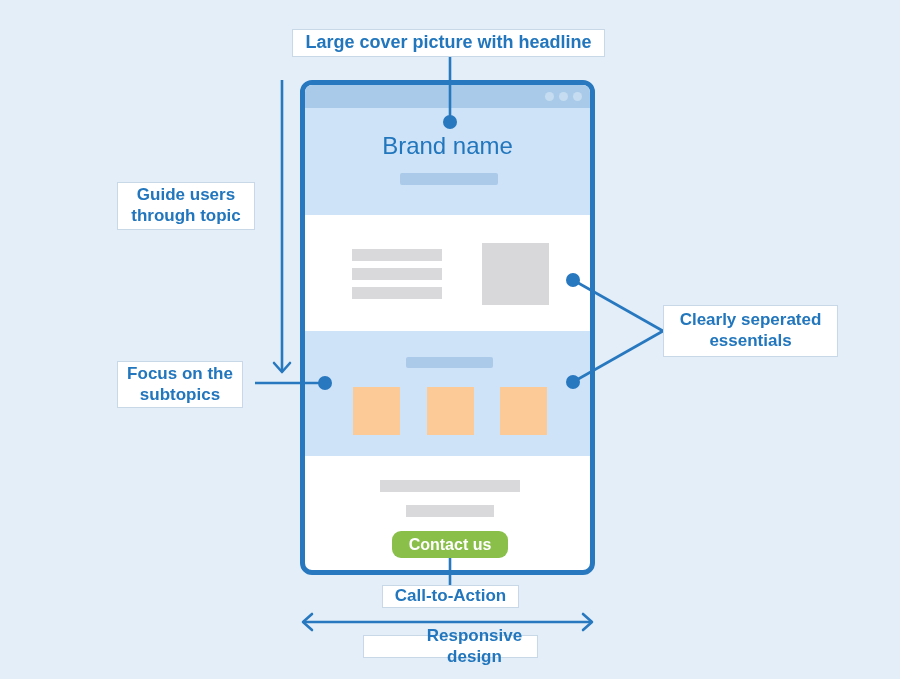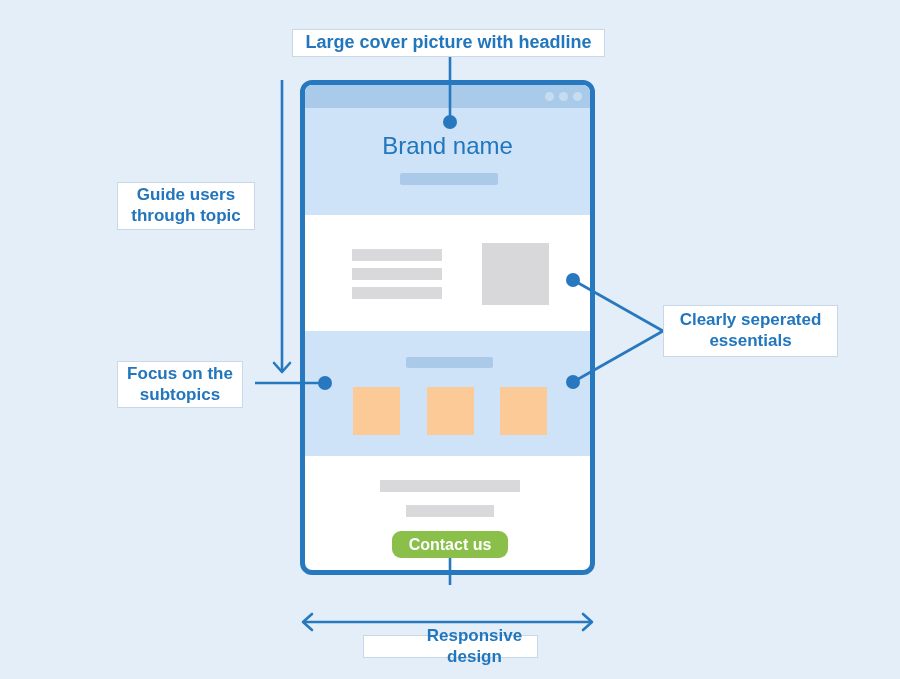--- a/index.html
+++ b/index.html
@@ -148,18 +148,21 @@
   <div class="label-box lb-focus">
     <span>Focus on the</span>
     <span>subtopics</span>
   </div>
 
   <div class="label-box lb-subtopics">
     <span>Clearly seperated</span>
     <span>essentials</span>
   </div>
 
+  <div class="label-box lb-cta">
+    <span>Call-to-Action</span>
+  </div>
 
   <div class="label-box lb-responsive">
     <span>Responsive design</span>
   </div>
 
 </div>
 
 </body></html>

